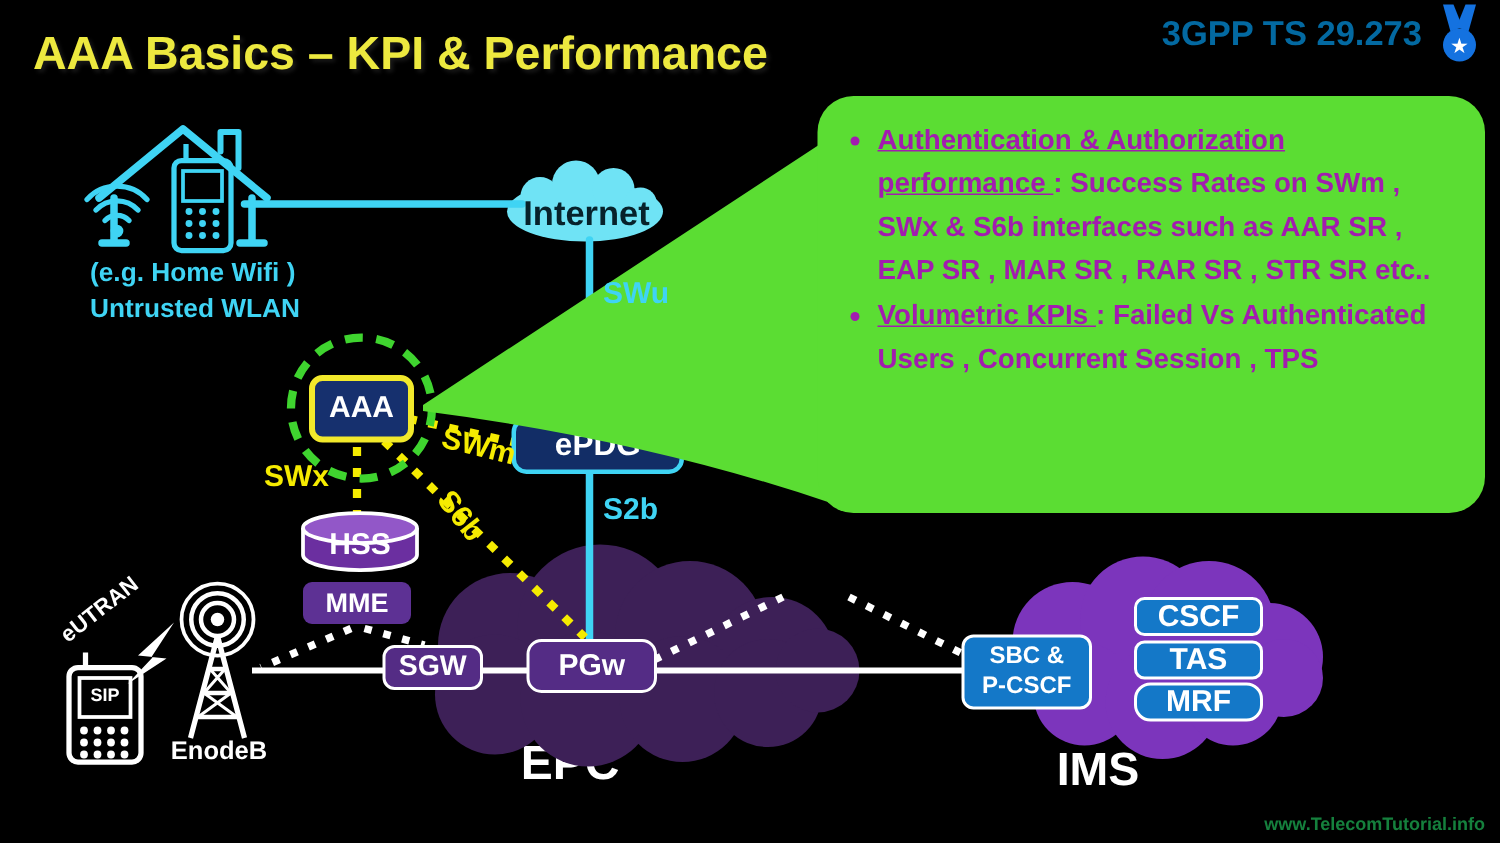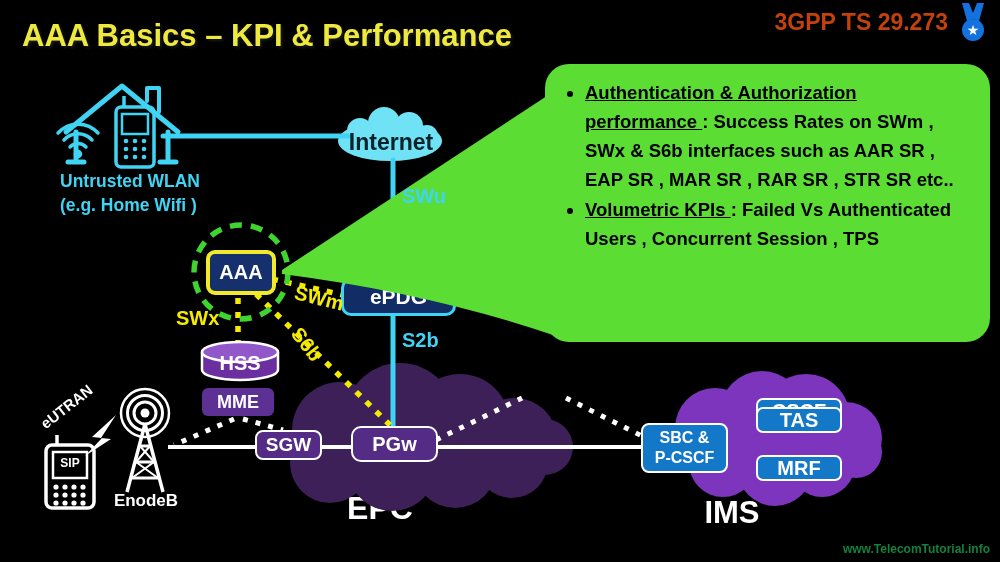--- a/index.html
+++ b/index.html
@@ -5,21 +5,21 @@
   html,body{margin:0;padding:0;background:#000;}
   #slide{position:relative;width:1000px;height:562px;background:#000;overflow:hidden;
          font-family:"Liberation Sans",sans-serif;}
   .abs{position:absolute;}
   .lbl{position:absolute;font-weight:bold;white-space:nowrap;}
   .cyan{color:#3FD4F4;}
   .yellow{color:#F5EB00;}
   .white{color:#fff;}
   #title{left:22px;top:18px;font-size:31px;font-weight:bold;color:#EDE93F;
          text-shadow:2px 2px 3px #1a1a1a;}
-  #spec{right:52px;top:9px;font-size:23px;color:#c2410c;}
+  #spec{right:52px;top:9px;font-size:23px;color:#0369a1;}
   #watermark{right:10px;bottom:6px;font-size:12px;color:#15803d;}
   
   .node{position:absolute;display:flex;align-items:center;justify-content:center;
         color:#fff;font-weight:bold;text-align:center;z-index:2;box-sizing:border-box;}
   #aaa{left:206px;top:250px;width:70px;height:45px;background:#16306E;
        border:4px solid #F2E92B;border-radius:9px;font-size:20px;z-index:5;}
   #epdg{left:341px;top:278px;width:115px;height:38px;background:#122D66;
         border:3px solid #3FD4F4;border-radius:10px;font-size:21px;}
   #mme{left:202px;top:388px;width:72px;height:28px;background:#5D3194;
        border-radius:6px;font-size:18px;}
@@ -27,41 +27,41 @@
         border:2.5px solid #fff;border-radius:9px;font-size:18px;}
   #sgw{left:255px;top:430px;width:67px;height:30px;background:#542C85;
        border:2.5px solid #fff;border-radius:8px;font-size:19px;}
   #pgw{left:351px;top:426px;width:87px;height:36px;background:#542C85;
        border:2.5px solid #fff;border-radius:10px;font-size:20px;}
   #sbc{left:641px;top:423px;width:87px;height:50px;background:#1478C8;
        border:2.5px solid #fff;border-radius:8px;font-size:16px;line-height:1.25;
        flex-direction:column;}
   .ims-node{background:#1478C8;border:2.5px solid #fff;border-radius:7px;font-size:20px;
             left:756px;width:86px;height:26px;}
-  #cscf{top:398px;} #tas{top:407px;} #mrf{top:455px;}
+  #cscf{top:398px;} #tas{top:427px;} #mrf{top:455px;border-radius:11px;}
   #hss-lbl{left:202px;top:352px;width:76px;text-align:center;font-size:20px;z-index:2;}
   #internet-lbl{left:345px;top:129px;width:92px;text-align:center;font-size:23px;
                 color:#07222b;z-index:2;}
   
   #swu{left:402px;top:185px;font-size:20px;z-index:6;}
   #s2b{left:402px;top:329px;font-size:20px;z-index:6;}
   #swx{left:176px;top:307px;font-size:20px;z-index:6;}
   #swm{left:294px;top:287px;font-size:20px;transform:rotate(14deg);z-index:6;}
   #s6b{left:288px;top:333px;font-size:20px;transform:rotate(52deg);z-index:6;}
   
   #epc-lbl{left:340px;top:490px;width:80px;text-align:center;font-size:32px;}
   #ims-lbl{left:692px;top:495px;width:80px;text-align:center;font-size:31px;}
   #eutran{left:36px;top:398px;font-size:15px;transform:rotate(-38deg);}
   #enodeb{left:112px;top:491px;width:68px;text-align:center;font-size:17px;}
   #sip-badge{left:53px;top:456px;width:34px;text-align:center;font-size:12px;z-index:2;}
   #wlan{left:60px;top:170px;font-size:17.5px;line-height:1.35;}
   
   #callout{left:545px;top:64px;width:445px;height:278px;background:#5BDD33;
            border-radius:24px;z-index:4;box-sizing:border-box;padding:14px 20px 10px 16px;}
-  #callout ul{margin:0;padding:0 0 0 24px;color:#000000;}
+  #callout ul{margin:0;padding:0 0 0 24px;color:#a21caf;}
   #callout li{font-size:18.5px;line-height:1.57;font-weight:600;margin-bottom:1px;}
   #callout .lead{font-weight:bold;text-decoration:underline;}
   #wedge{left:0;top:0;width:1000px;height:562px;z-index:3;pointer-events:none;}
   svg{display:block;}
   #bg{position:absolute;left:0;top:0;z-index:1;}
 </style>
 </head>
 <body>
 
 <div id="slide">
@@ -225,22 +225,22 @@
   <div id="hss-lbl" class="lbl white">HSS</div>
   <div id="internet-lbl" class="lbl">Internet</div>
 
   <div id="swu" class="lbl cyan">SWu</div>
   <div id="s2b" class="lbl cyan">S2b</div>
   <div id="swx" class="lbl yellow">SWx</div>
   <div id="swm" class="lbl yellow">SWm</div>
   <div id="s6b" class="lbl yellow">S6b</div>
 
   <div id="wlan" class="lbl cyan">
+    <div>(e.g. Home Wifi )</div>
     <div>Untrusted WLAN</div>
-    <div>(e.g. Home Wifi )</div>
   </div>
   <div id="eutran" class="lbl white">eUTRAN</div>
   <div id="enodeb" class="lbl white">EnodeB</div>
   <div id="sip-badge" class="lbl white">SIP</div>
 
   <div id="epc-lbl" class="lbl white">EPC</div>
   <div id="ims-lbl" class="lbl white">IMS</div>
 
   <div id="watermark" class="lbl">www.TelecomTutorial.info</div>
 

